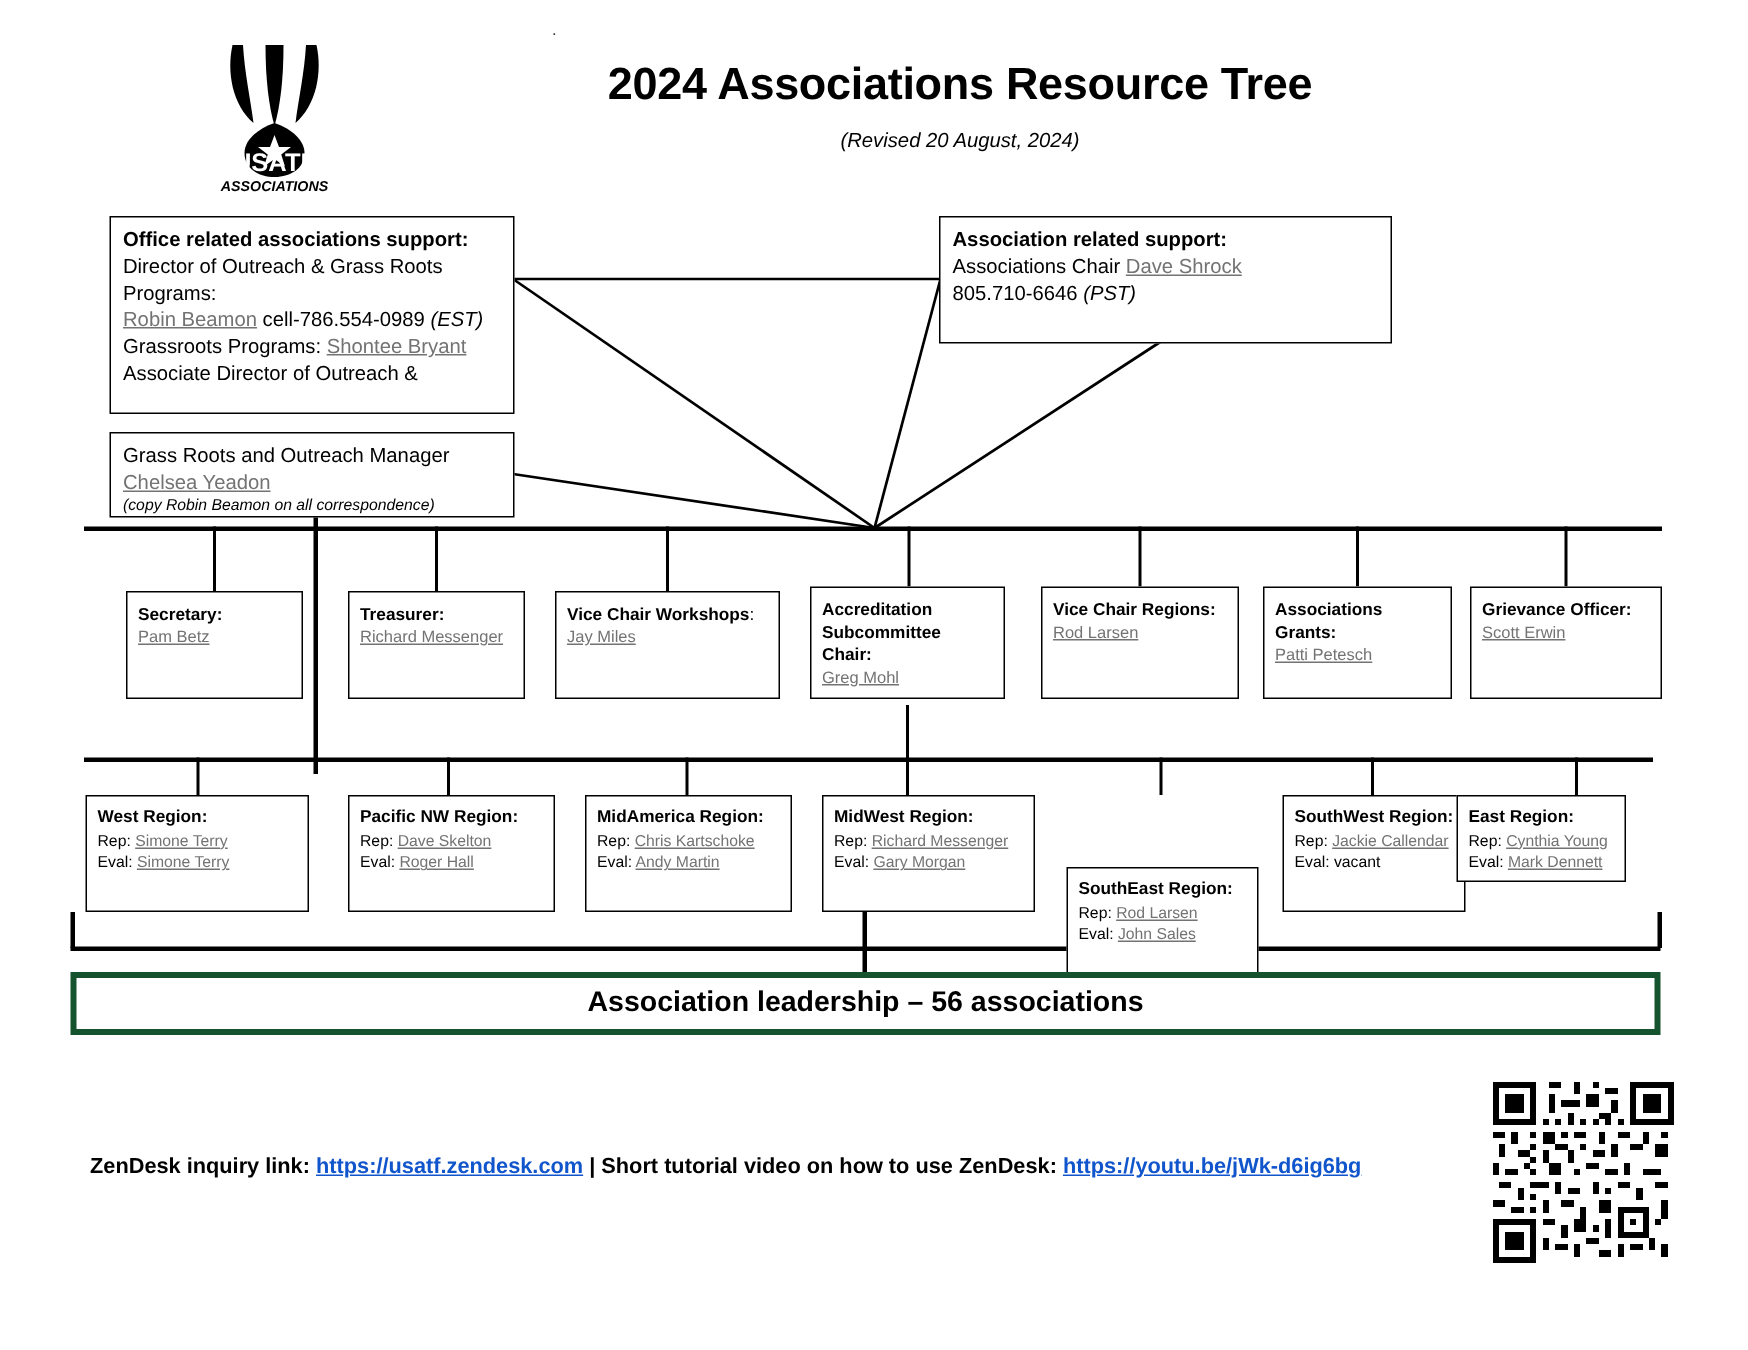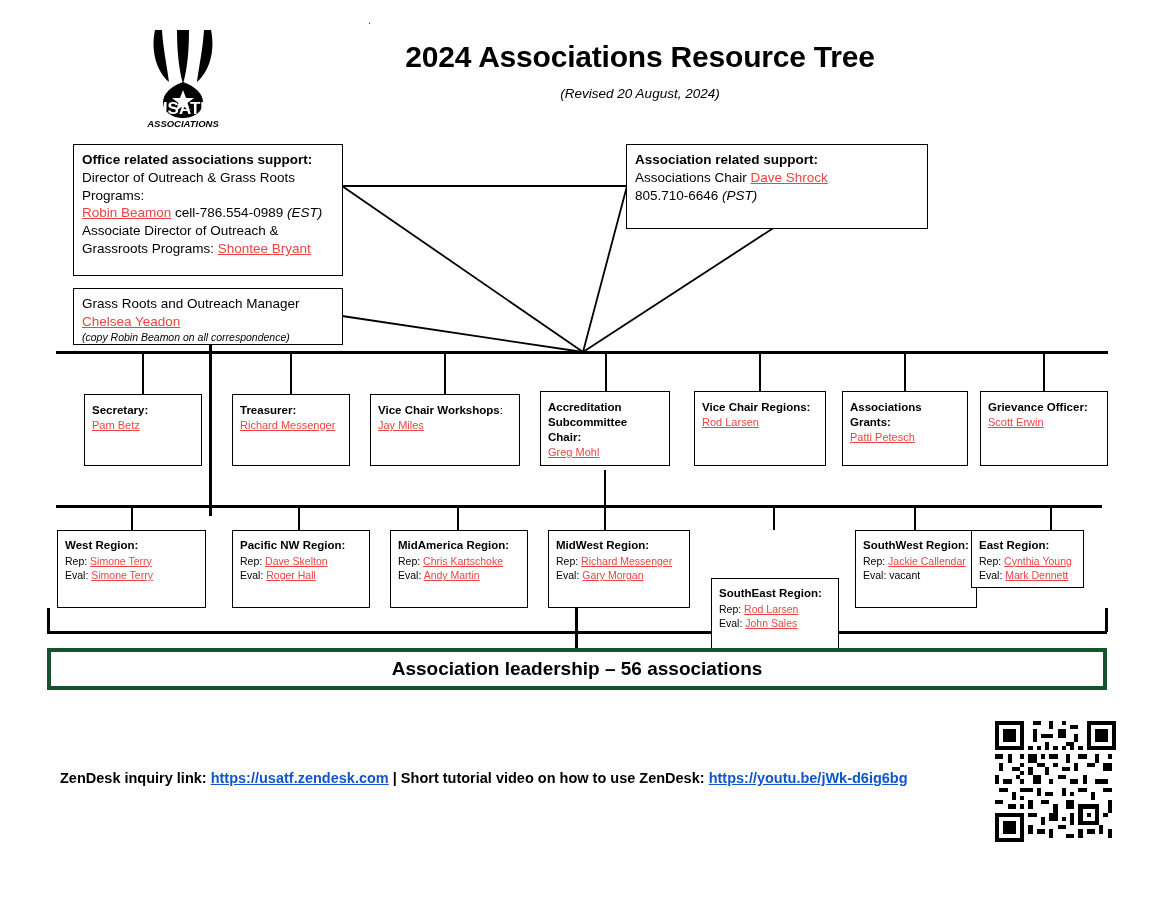--- a/index.html
+++ b/index.html
@@ -50,21 +50,21 @@
     border: 1.5px solid #000;
     background: #fff;
     box-sizing: border-box;
     padding: 6px 8px;
     font-size: 13.5px;
     line-height: 1.32;
     z-index: 5;
   }
   .box b { font-weight: bold; }
   .lnk {
-    color: #ef4444;
+    color: #737373;
     text-decoration: underline;
   }
   .ital { font-style: italic; }
   .small {
     font-size: 10.5px;
     font-style: italic;
   }
 
   
   .ln {
@@ -199,25 +199,25 @@
 
   <div class="box" id="office-box" style="left:73px; top:144px; width:270px; height:132px;">
     <div><b>Office related associations support:</b></div>
     <div>Director of Outreach &amp; Grass Roots</div>
     <div>Programs:</div>
     <div>
       <span class="lnk">Robin Beamon</span>
       <span>cell-786.554-0989</span>
       <span class="ital">(EST)</span>
     </div>
-    <div>Associate Director of Outreach &amp;</div>
     <div>
       <span>Grassroots Programs:</span>
       <span class="lnk">Shontee Bryant</span>
     </div>
+    <div>Associate Director of Outreach &amp;</div>
   </div>
 
   <div class="box" id="grassroots-box" style="left:73px; top:288px; width:270px; height:57px;">
     <div>Grass Roots and Outreach Manager</div>
     <div><span class="lnk">Chelsea Yeadon</span></div>
     <div class="small">(copy Robin Beamon on all correspondence)</div>
   </div>
 
   <div class="box" id="assoc-support-box" style="left:626px; top:144px; width:302px; height:85px;">
     <div><b>Association related support:</b></div>

